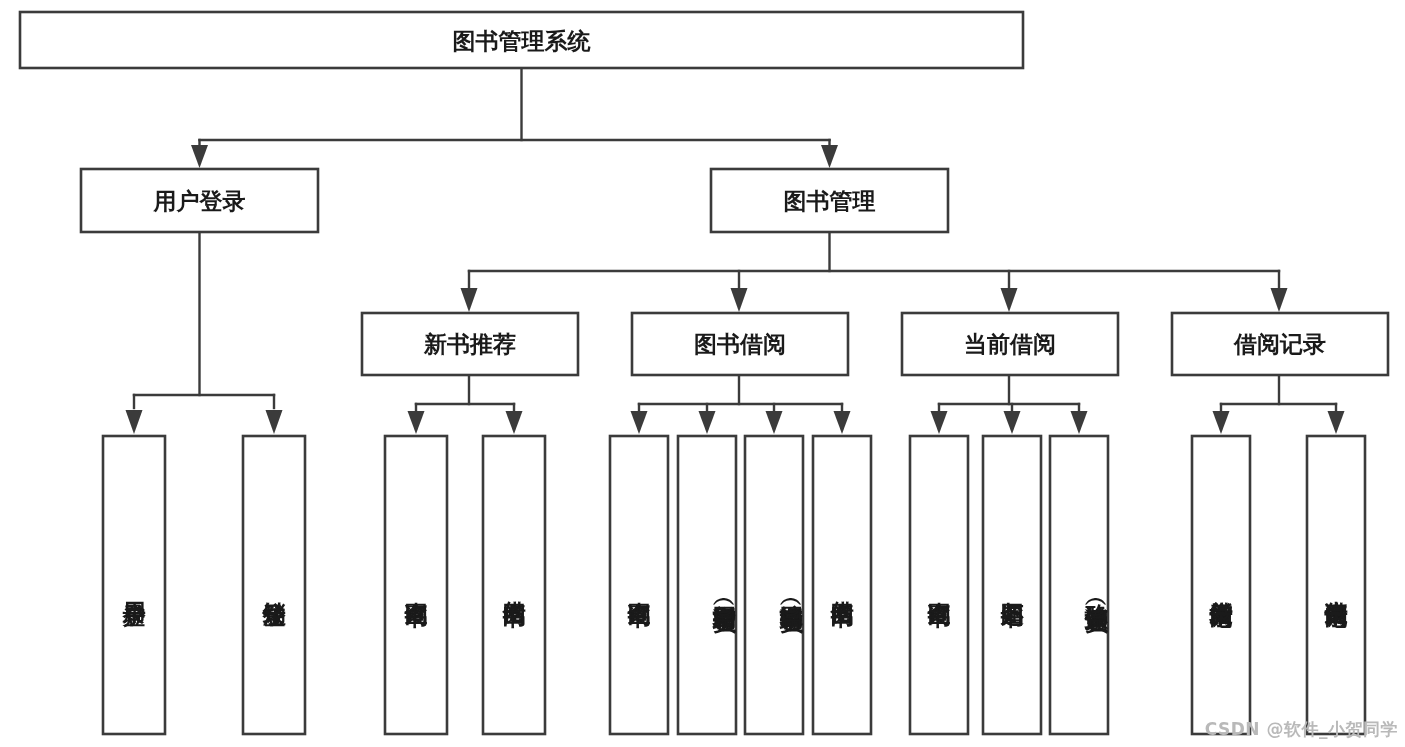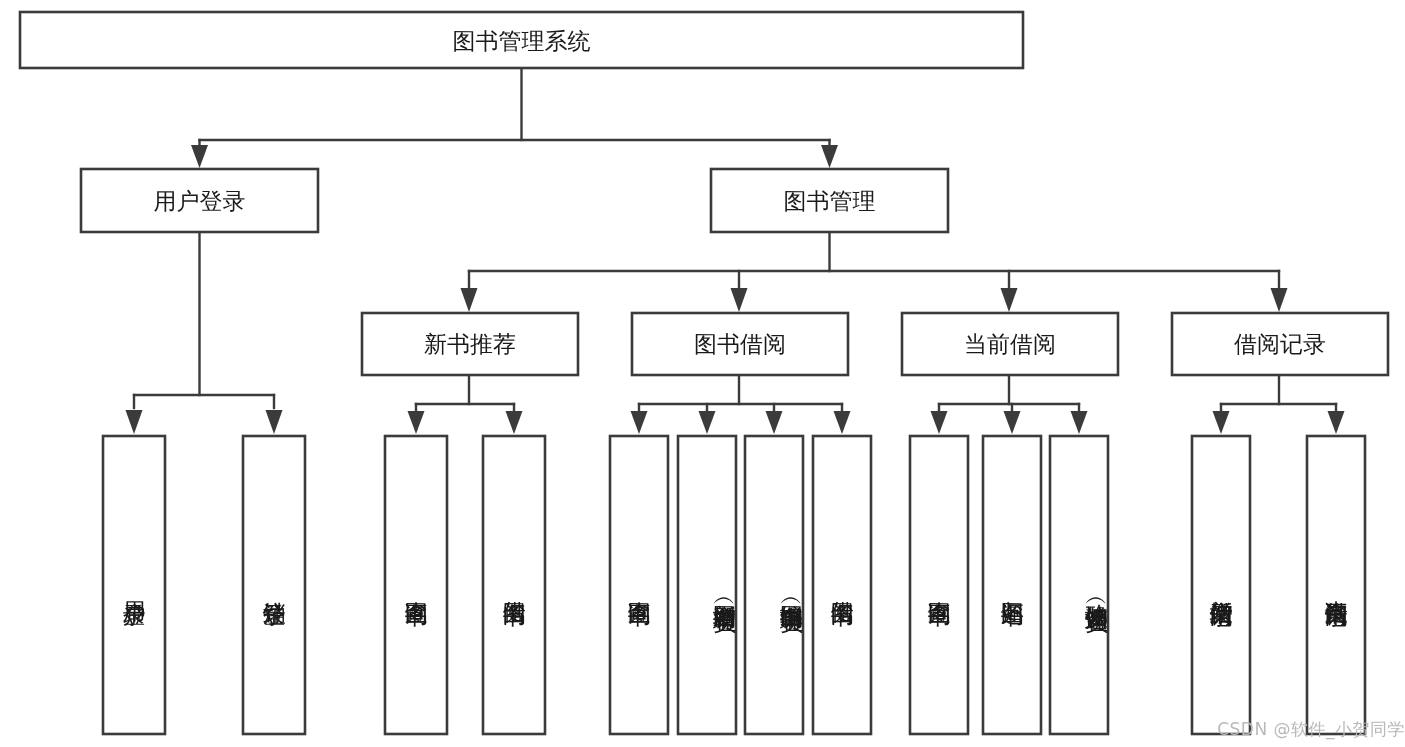--- a/index.html
+++ b/index.html
@@ -10,20 +10,21 @@
   }
   body {
     font-family: "DejaVu Sans", "Liberation Sans", sans-serif;
   }
   #diagram-root {
     position: relative;
     width: 1405px;
     height: 747px;
     background: #ffffff;
     overflow: hidden;
+    font-weight: bold;
   }
   svg.diagram-canvas {
     position: absolute;
     left: 0;
     top: 0;
     width: 1405px;
     height: 747px;
     display: block;
   }
   .node-rect {
@@ -58,21 +59,21 @@
     color: #1a1a1a;
     letter-spacing: 1px;
     display: flex;
     align-items: center;
     justify-content: center;
     white-space: pre;
     pointer-events: none;
   }
   .watermark {
     position: absolute;
-    right: 0;
+    right: 7px;
     bottom: 6px;
     font-family: "DejaVu Sans", "Liberation Sans", sans-serif;
     font-size: 17px;
     color: #b9b9b9;
     white-space: nowrap;
     letter-spacing: 0.5px;
   }
 </style>
 </head>
 <body>

